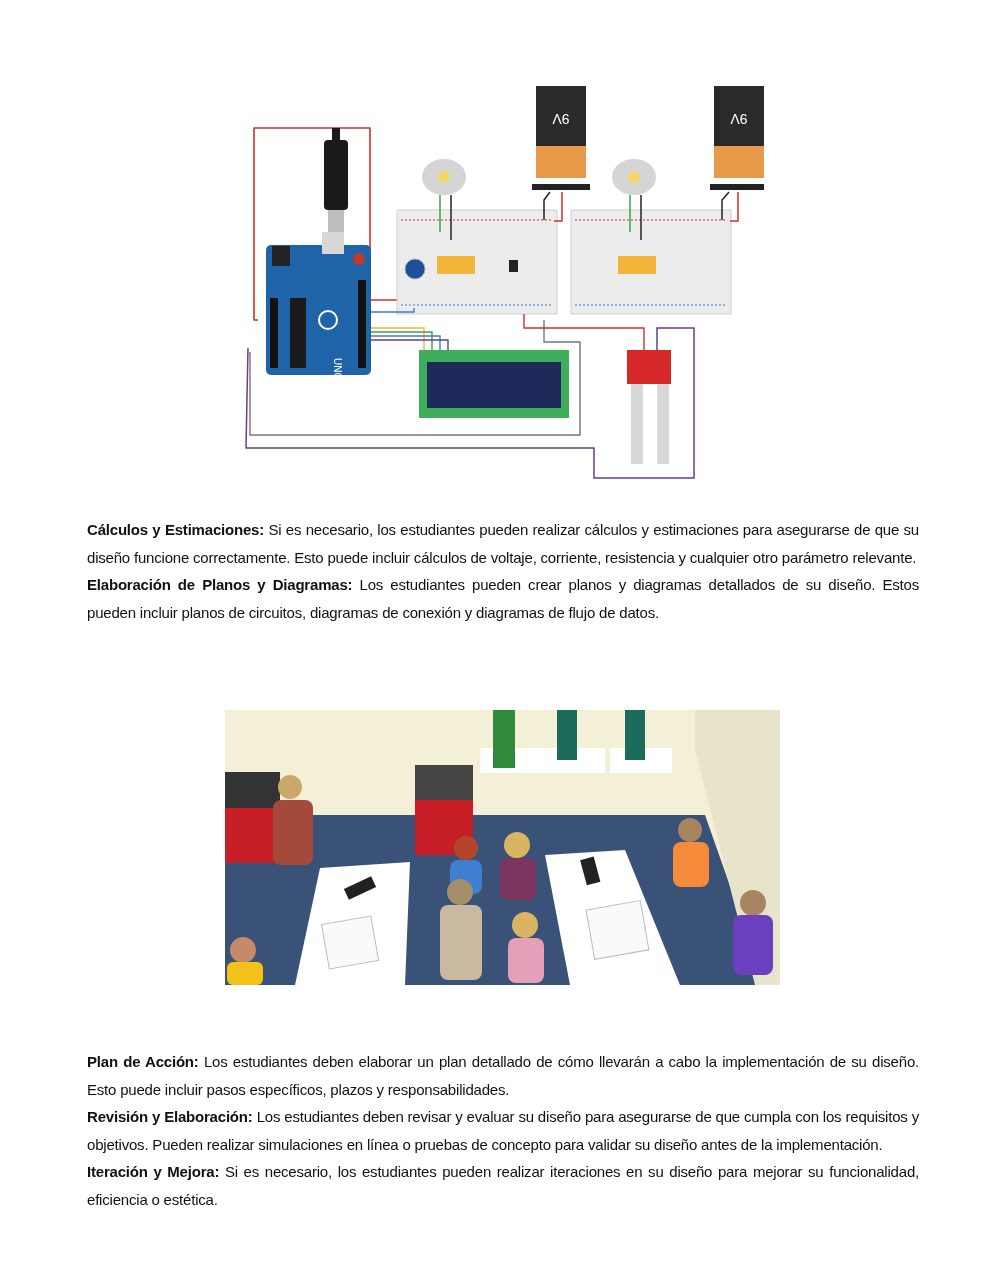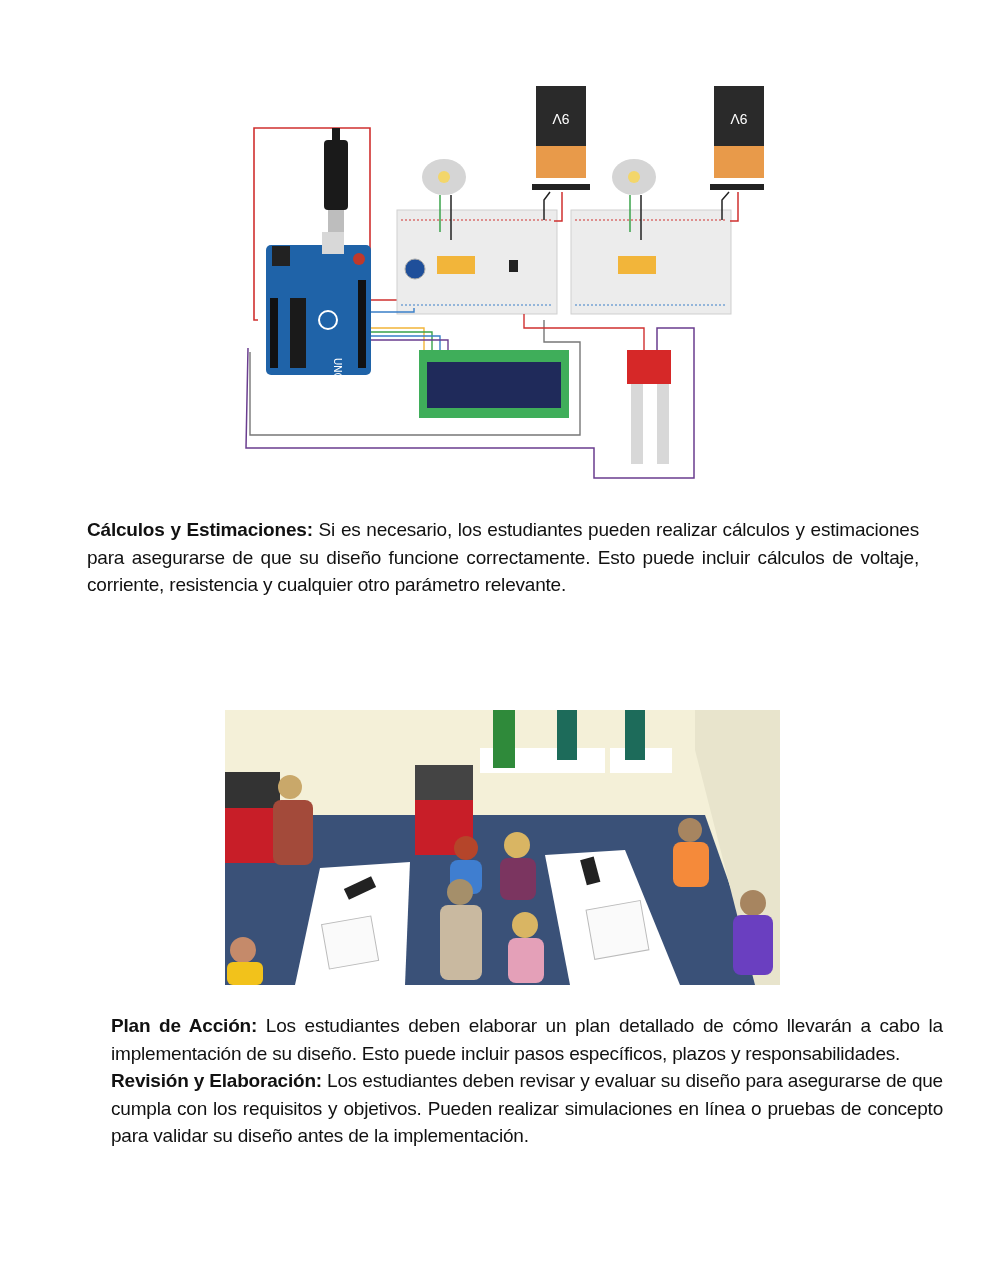--- a/index.html
+++ b/index.html
@@ -1,24 +1,24 @@
 <!DOCTYPE html>
 <html><head>
 <meta charset="utf-8">
 <style>
   html, body { margin: 0; padding: 0; background: #ffffff; }
   body { width: 1006px; height: 1266px; position: relative; overflow: hidden;
          font-family: "Liberation Sans", sans-serif; color: #111; }
   .fig { position: absolute; }
   #fig-circuit { left: 244px; top: 80px; width: 520px; height: 400px; }
   #fig-classroom { left: 225px; top: 710px; width: 555px; height: 275px; background: #f4f0d8; overflow: hidden; }
-  .textblock { position: absolute; left: 87px; width: 832px; font-size: 19px; line-height: 27.6px;
+  .textblock { position: absolute; left: 87px; width: 832px; font-size: 15px; line-height: 27.6px;
                text-align: justify; font-family: "Liberation Sans Narrow", "Liberation Sans", sans-serif; letter-spacing: -0.2px; }
   #block-1 { top: 516px; }
-  #block-2 { top: 1012px; margin-left: 24px; }
+  #block-2 { top: 1048px; }
   .para b { font-weight: bold; }
   .para { margin: 0; }
 </style>
 </head>
 <body>
 
 <div class="fig" id="fig-circuit">
   <svg width="520" height="400" viewBox="0 0 520 400" xmlns="http://www.w3.org/2000/svg">
 
     <path d="M14 240 L10 240 L10 48 L126 48 L126 220 L170 220" fill="none" stroke="#d0302f" stroke-width="1.6"></path>
@@ -102,20 +102,21 @@
       <rect x="413" y="304" width="12" height="80" fill="#d8d8d8"></rect>
     </g>
     <path d="M6 272 L6 355 L336 355 L336 262 L300 262 L300 240" stroke="#777" stroke-width="1.4" fill="none"></path>
     <path d="M4 268 L2 368 L350 368 L350 398 L450 398 L450 248 L413 248 L413 270" stroke="#6a3d8f" stroke-width="1.5" fill="none"></path>
     <path d="M280 234 L280 248 L400 248 L400 270" stroke="#d0302f" stroke-width="1.4" fill="none"></path>
   </svg>
 </div>
 
 <div class="textblock" id="block-1">
   <p class="para"><b>Cálculos y Estimaciones:</b><span> Si es necesario, los estudiantes pueden realizar cálculos y estimaciones para asegurarse de que su diseño funcione correctamente. Esto puede incluir cálculos de voltaje, corriente, resistencia y cualquier otro parámetro relevante.</span></p>
+  <p class="para"><b>Elaboración de Planos y Diagramas:</b><span> Los estudiantes pueden crear planos y diagramas detallados de su diseño. Estos pueden incluir planos de circuitos, diagramas de conexión y diagramas de flujo de datos.</span></p>
 </div>
 
 <div class="fig" id="fig-classroom">
   <svg width="555" height="275" viewBox="0 0 555 275" xmlns="http://www.w3.org/2000/svg">
     <rect x="0" y="0" width="555" height="275" fill="#f4f0d8"></rect>
     <polygon points="0,150 60,105 480,105 540,275 0,275" fill="#3a5178"></polygon>
     <polygon points="470,0 555,0 555,275 530,275 470,40" fill="#e8e4cc"></polygon>
 
     <g>
         <rect x="0" y="62" width="55" height="90" fill="#333"></rect>
@@ -172,13 +173,14 @@
     <rect x="120" y="172" width="30" height="12" fill="#222" transform="rotate(-25 135 178)"></rect>
     <rect x="358" y="148" width="14" height="26" fill="#222" transform="rotate(-15 365 160)"></rect>
     <rect x="100" y="210" width="50" height="45" fill="#fafafa" stroke="#bbb" transform="rotate(-10 125 232)"></rect>
     <rect x="365" y="195" width="55" height="50" fill="#fafafa" stroke="#bbb" transform="rotate(-10 392 220)"></rect>
   </svg>
 </div>
 
 <div class="textblock" id="block-2">
   <p class="para"><b>Plan de Acción:</b><span> Los estudiantes deben elaborar un plan detallado de cómo llevarán a cabo la implementación de su diseño. Esto puede incluir pasos específicos, plazos y responsabilidades.</span></p>
   <p class="para"><b>Revisión y Elaboración:</b><span> Los estudiantes deben revisar y evaluar su diseño para asegurarse de que cumpla con los requisitos y objetivos. Pueden realizar simulaciones en línea o pruebas de concepto para validar su diseño antes de la implementación.</span></p>
+  <p class="para"><b>Iteración y Mejora:</b><span> Si es necesario, los estudiantes pueden realizar iteraciones en su diseño para mejorar su funcionalidad, eficiencia o estética.</span></p>
 </div>
 
 </body></html>

